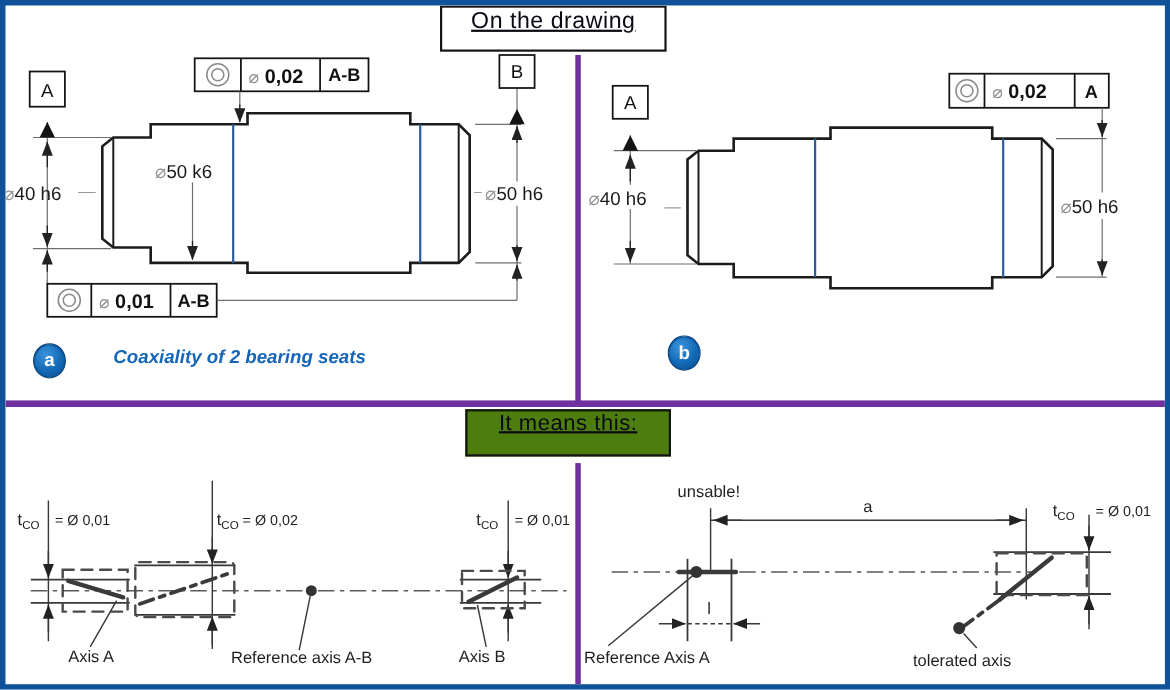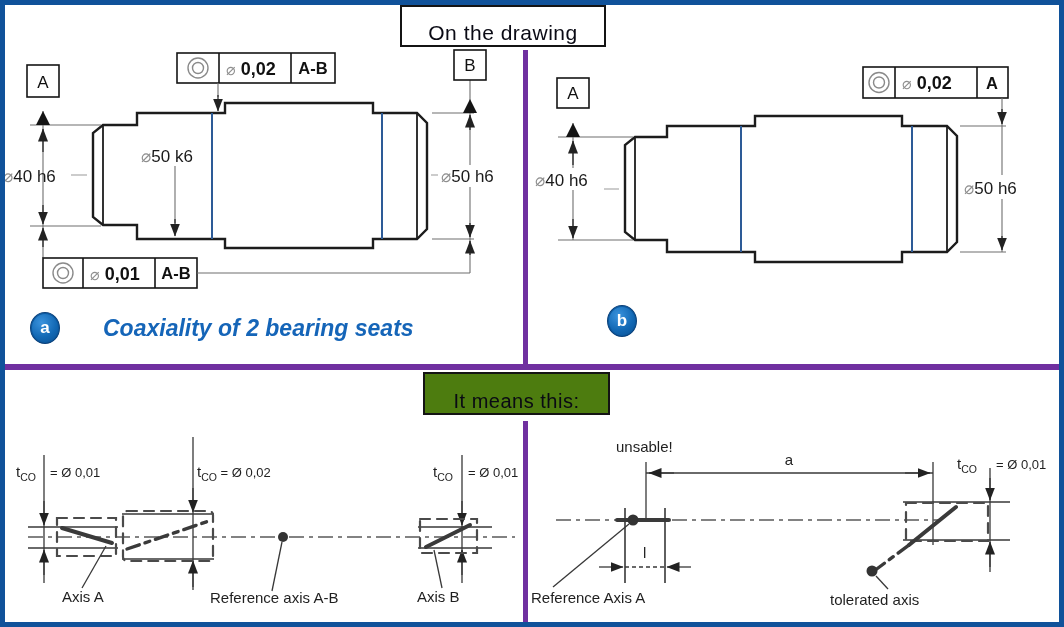--- a/index.html
+++ b/index.html
@@ -1,31 +1,31 @@
 <!DOCTYPE html>
 <html><head>
 <meta charset="utf-8">
 <style>
   html,body{margin:0;padding:0;background:#e8e8e8;}
   #stage{position:relative;width:1064px;height:627px;background:#ffffff;
          border:5px solid #10529A;box-sizing:border-box;overflow:hidden;
          font-family:"Liberation Sans",sans-serif;}
   #draw{position:absolute;left:0;top:0;width:1054px;height:617px;}
   .box-label{position:absolute;background:#ffffff;border:2px solid #141414;
-             display:flex;align-items:flex-end;justify-content:center;
-             font-size:21px;color:#0a0a14;letter-spacing:.5px;}
+             display:flex;align-items:flex-start;justify-content:center;
+             font-size:21px;color:#0a0a14;letter-spacing:.5px;text-decoration:underline;}
   .green{background:#4d7c0f;border:2px solid #141414;font-size:20px;}
   .vdiv,.hdiv{position:absolute;background:#7030A0;}
   .badge{position:absolute;width:28px;height:30px;border-radius:50%;
          background:radial-gradient(circle at 38% 32%, #3b93dd 0%, #1268b4 55%, #0a4f91 100%);
          border:1.5px solid #0a407a;box-shadow:inset 0 0 0 1px #0d5aa0;
          color:#ffffff;font-weight:bold;font-size:17px;
          display:flex;align-items:center;justify-content:center;}
   .caption{position:absolute;color:#1565B8;font-weight:bold;font-style:italic;
-           font-size:23px;white-space:nowrap;}
+           font-size:17px;white-space:nowrap;}
   
   .outline{fill:#ffffff;stroke:#1c1c1c;stroke-width:2.4;stroke-linejoin:miter;}
   .edge{stroke:#1c1c1c;stroke-width:1.8;}
   .seat{stroke:#2D5B97;stroke-width:2;}
   .thin{stroke:#6e6e6e;stroke-width:1.1;fill:none;}
   .cl{stroke:#9a9a9a;stroke-width:1.1;stroke-dasharray:16 5 4 5;fill:none;}
   .fcf{fill:#ffffff;stroke:#141414;stroke-width:1.6;}
   .fcfl{stroke:#141414;stroke-width:1.6;}
   .sym{fill:none;stroke:#8a8a8a;stroke-width:1.4;}
   .dtxt{font-size:17px;font-weight:500;fill:#1a1a1a;}

